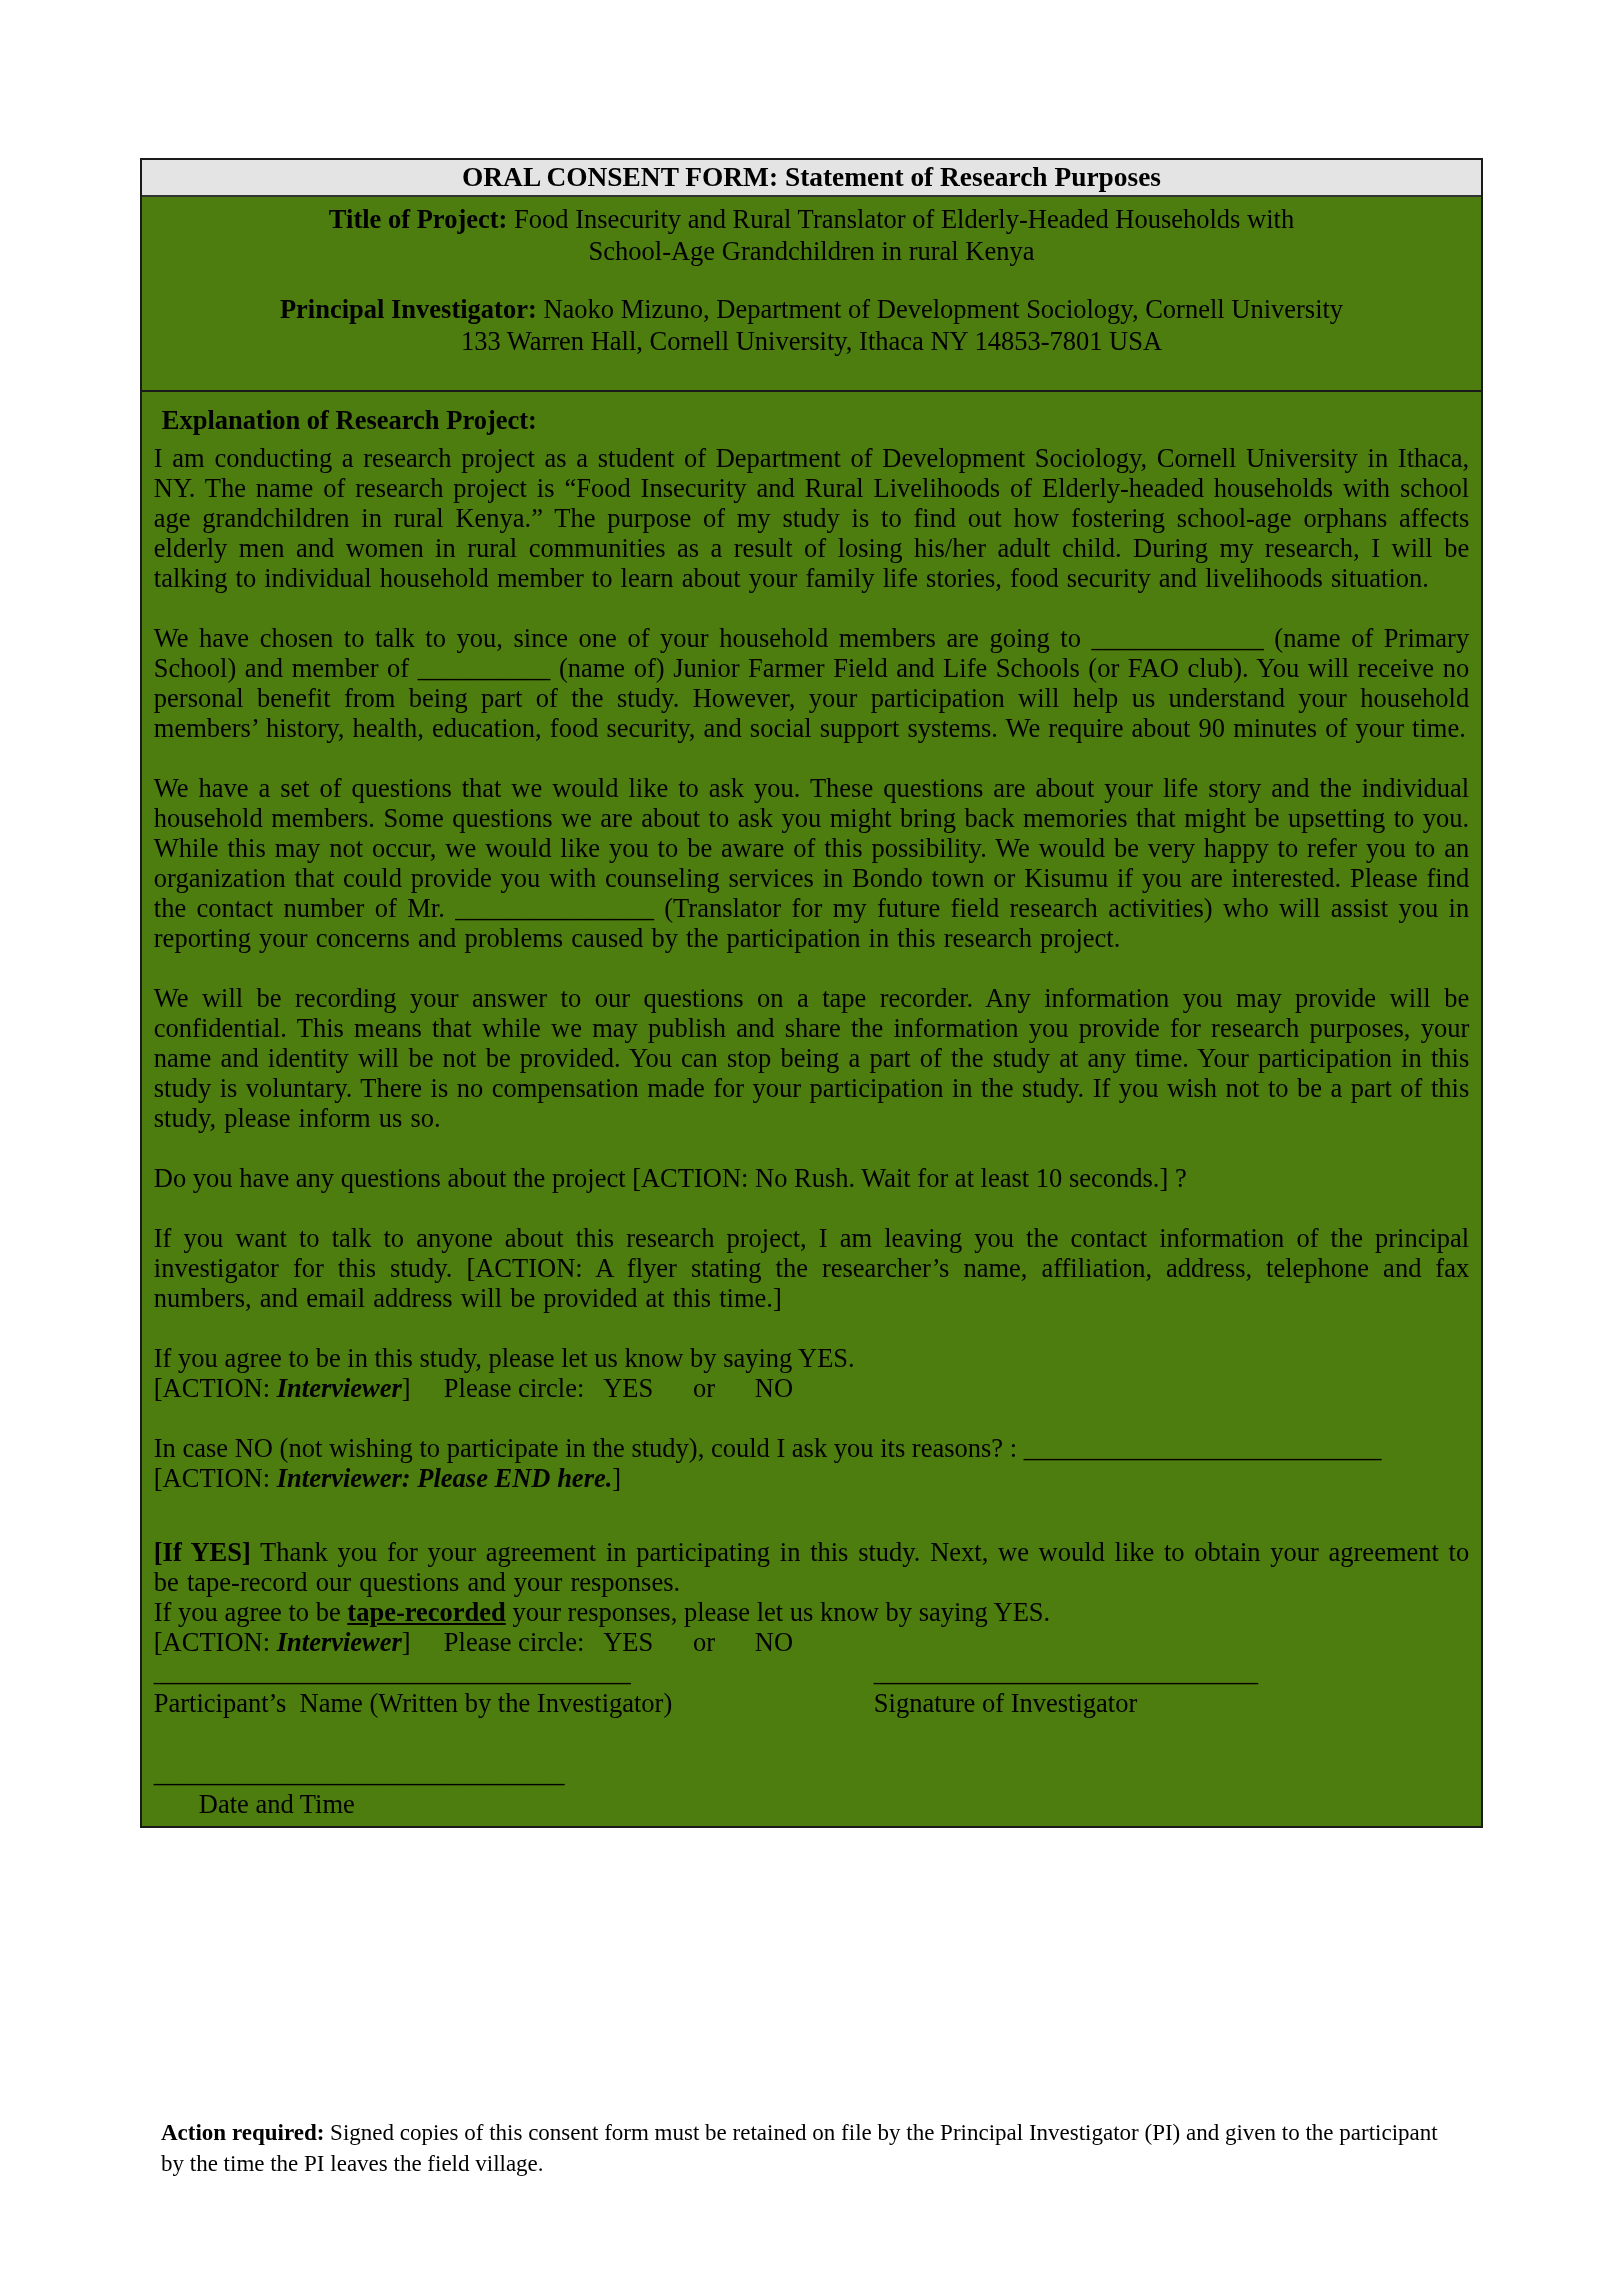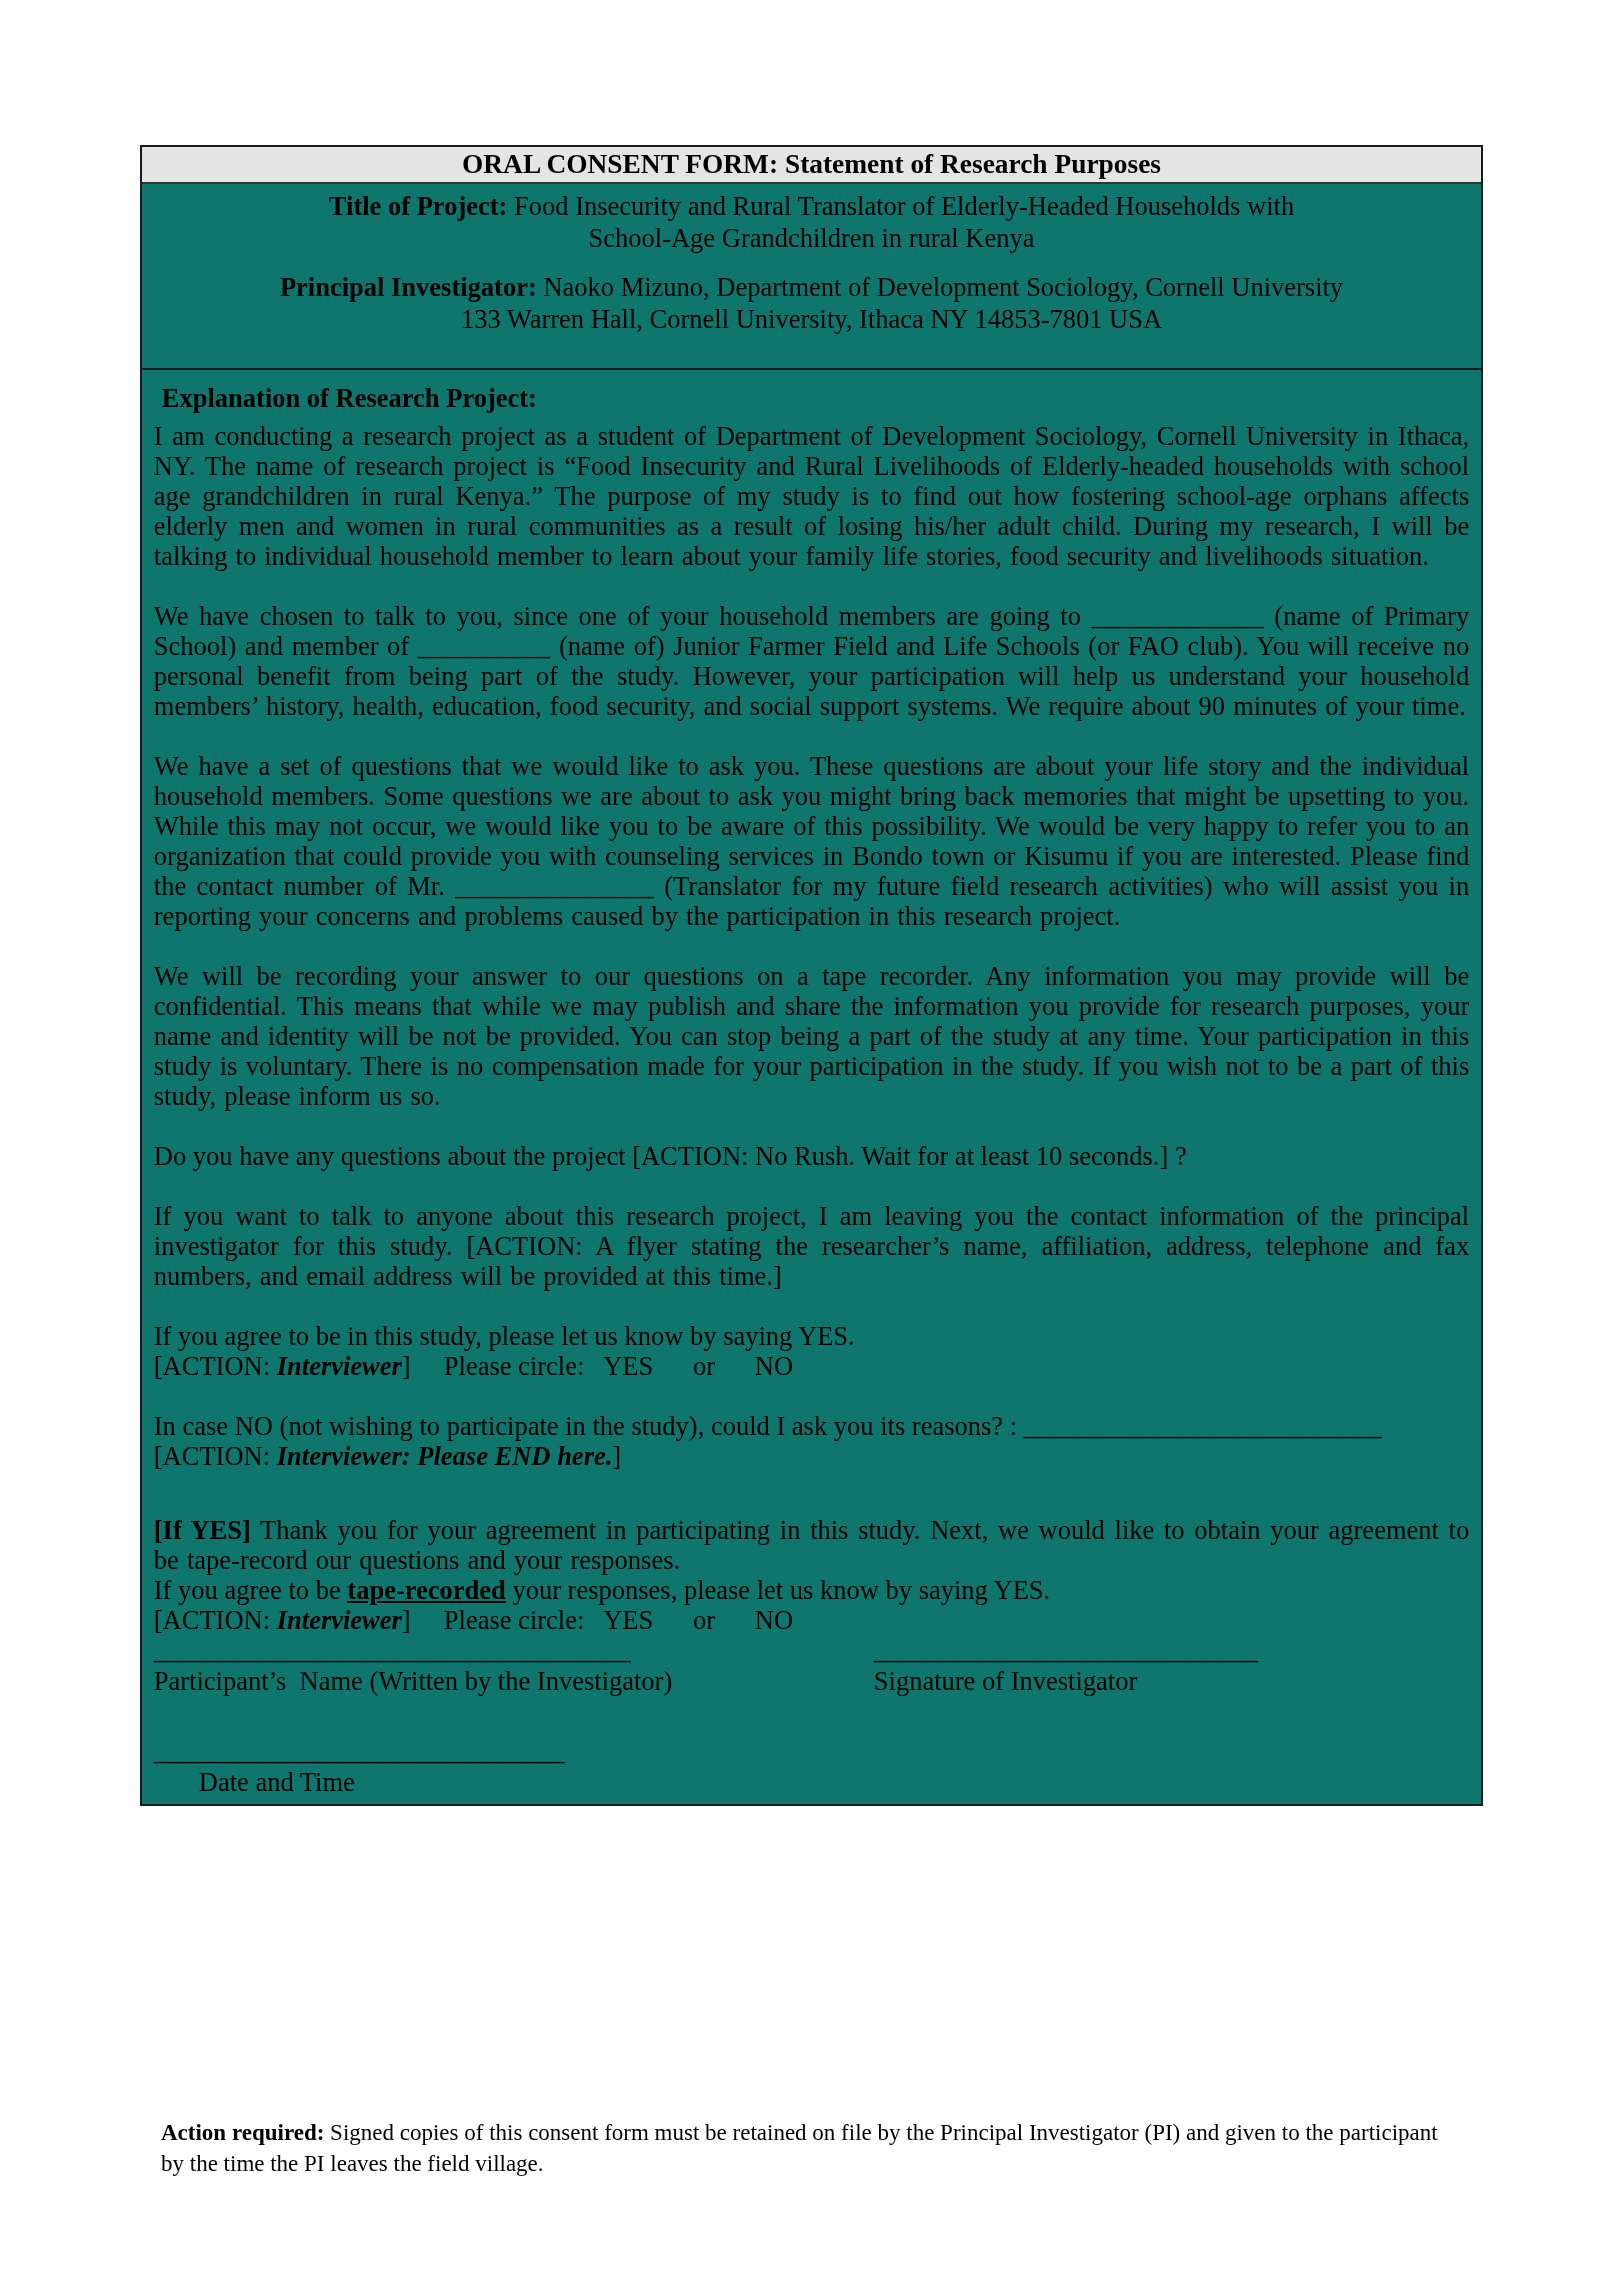--- a/index.html
+++ b/index.html
@@ -11,45 +11,45 @@
     width: 1620px;
     height: 2293px;
     position: relative;
     font-family: "Liberation Serif", "DejaVu Serif", serif;
     color: #000000;
     overflow: hidden;
   }
   .form-box {
     position: absolute;
     left: 140px;
-    top: 145px;
+    top: 158px;
     width: 1343px;
     border: 2px solid #1a1a1a;
     border-bottom-width: 2.9px;
     box-sizing: border-box;
-    background: #0f766e;
+    background: #4d7c0f;
   }
   .form-header {
     background: #e4e4e4;
     border-bottom: 2px solid #333333;
     text-align: center;
     font-weight: bold;
     font-size: 27.4px;
     line-height: 35px;
     height: 35px;
   }
   .title-block {
     text-align: center;
     font-size: 26.5px;
     line-height: 32px;
     padding: 5.9px 13.7px 33px 13.7px;
     border-bottom: 2.9px solid #1a1a1a;
   }
   .title-block p { margin: 0; }
-  .title-block .pi-line { margin-top: 17px; }
+  .title-block .pi-line { margin-top: 26px; }
   .body-block {
     padding: 4.9px 11.8px 5.9px 11.8px;
     font-size: 26.5px;
     line-height: 30px;
   }
   .body-block p { margin: 0 0 30px 0; }
   p.heading { margin: 8px; font-weight: bold; }
   p.just { text-align: justify; word-spacing: 1.5px; }
   p.tight { margin-bottom: 0; }
   p.action {

